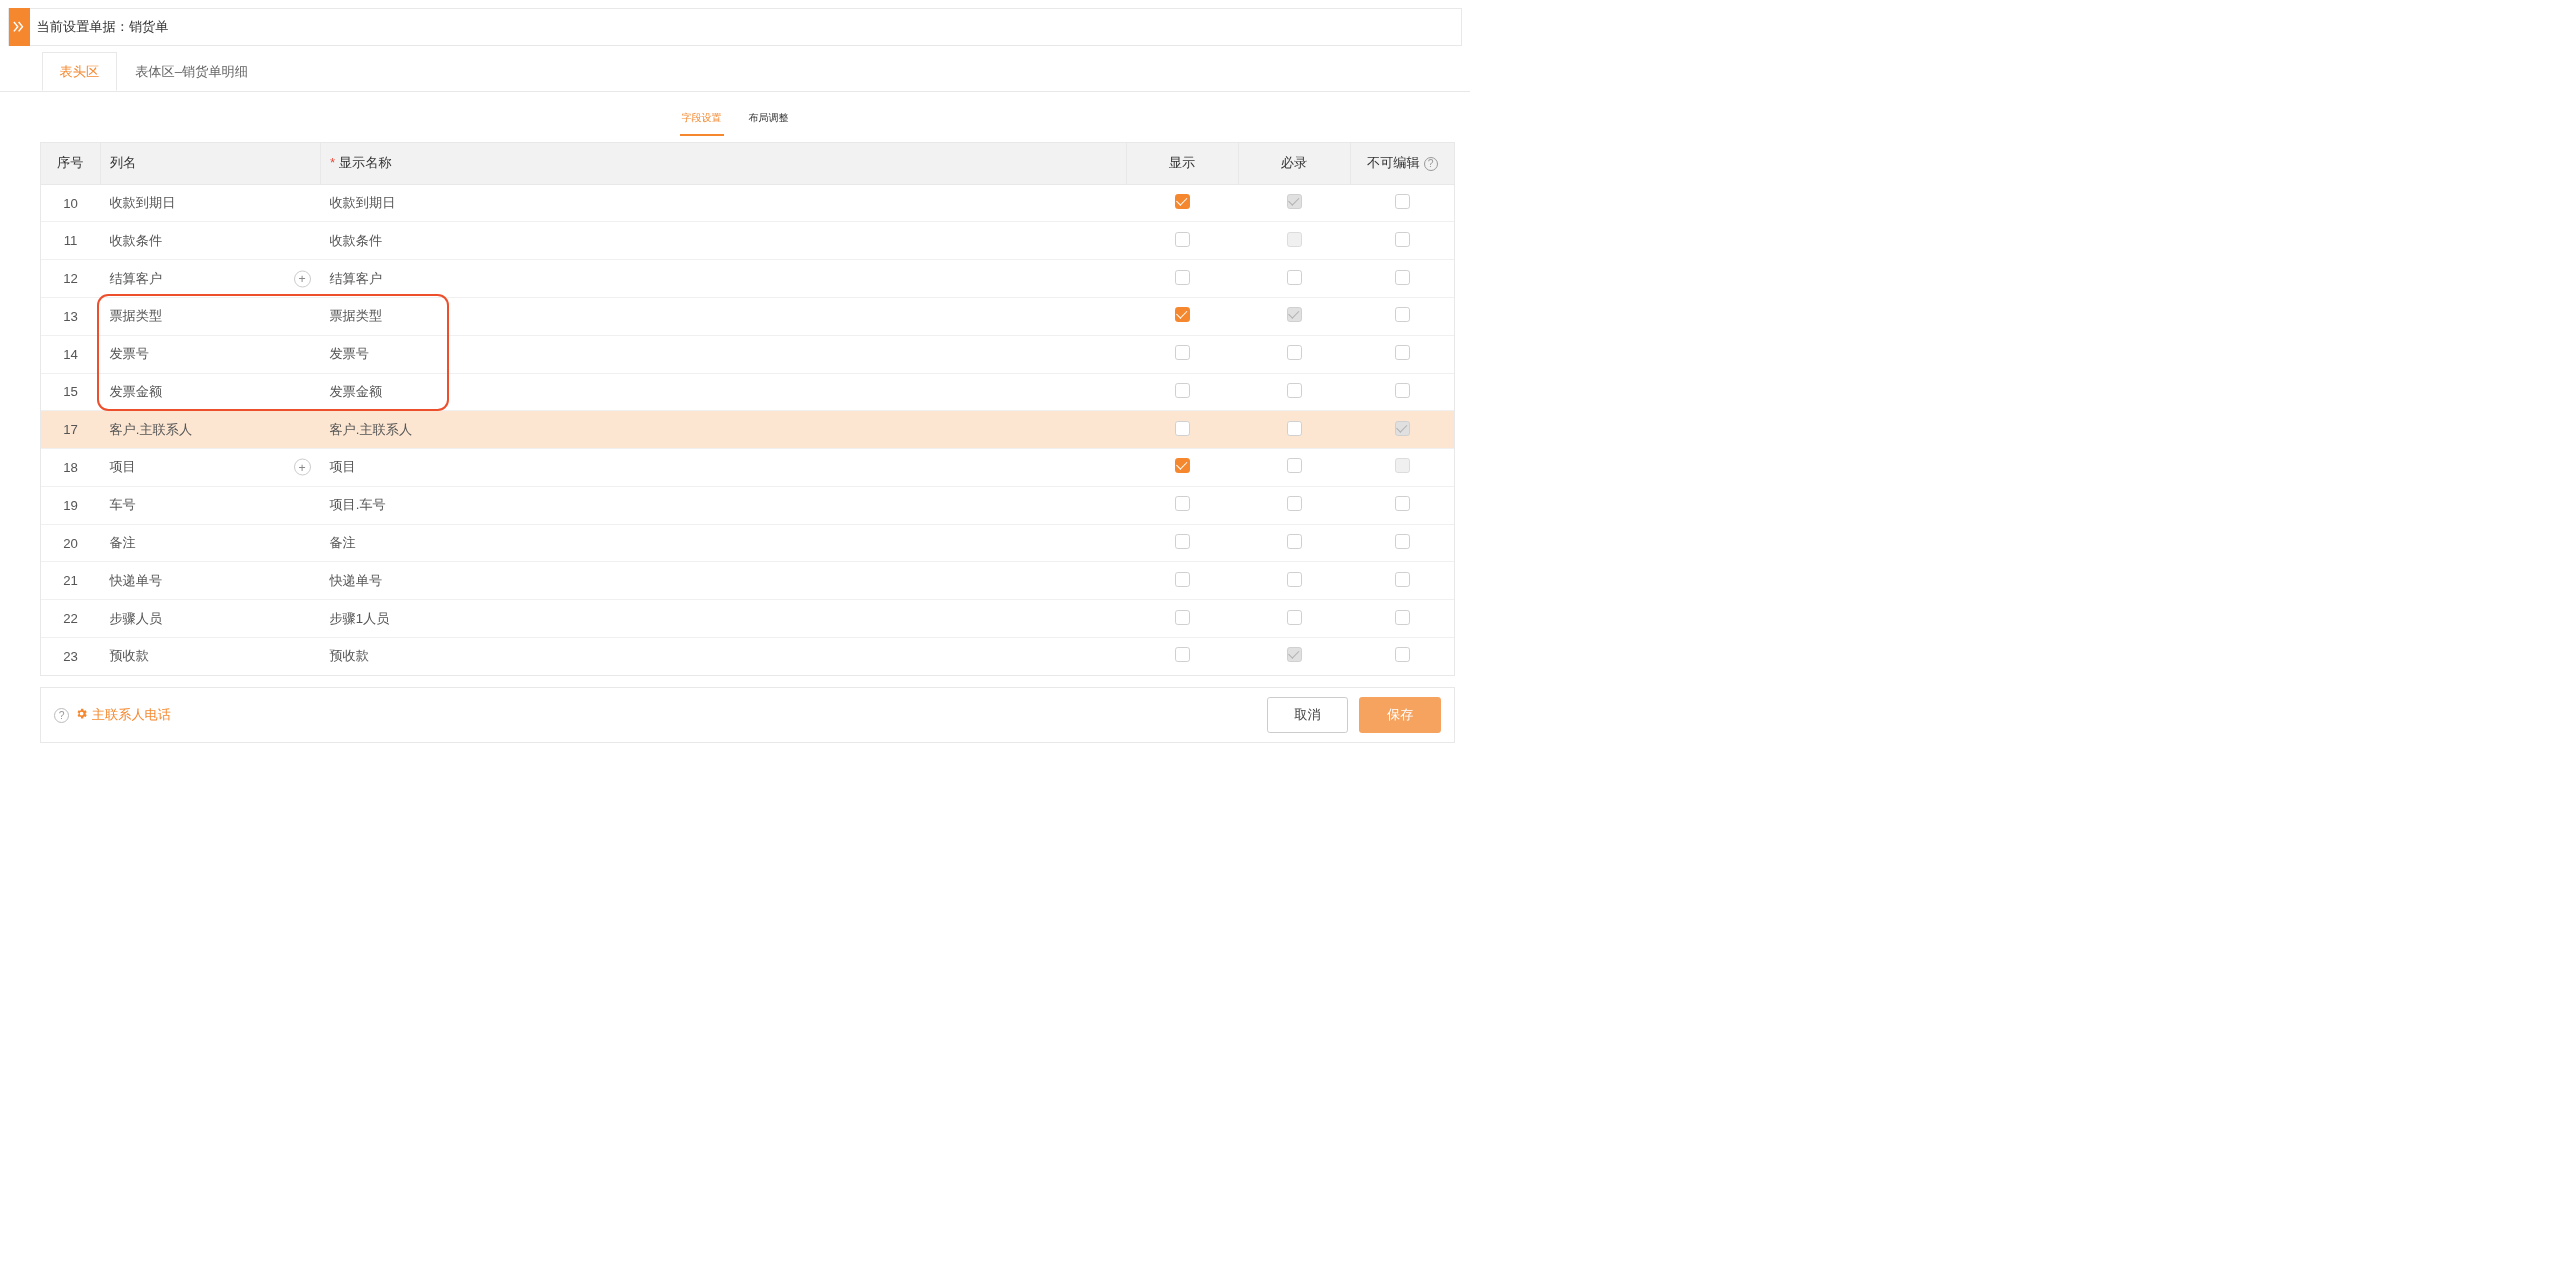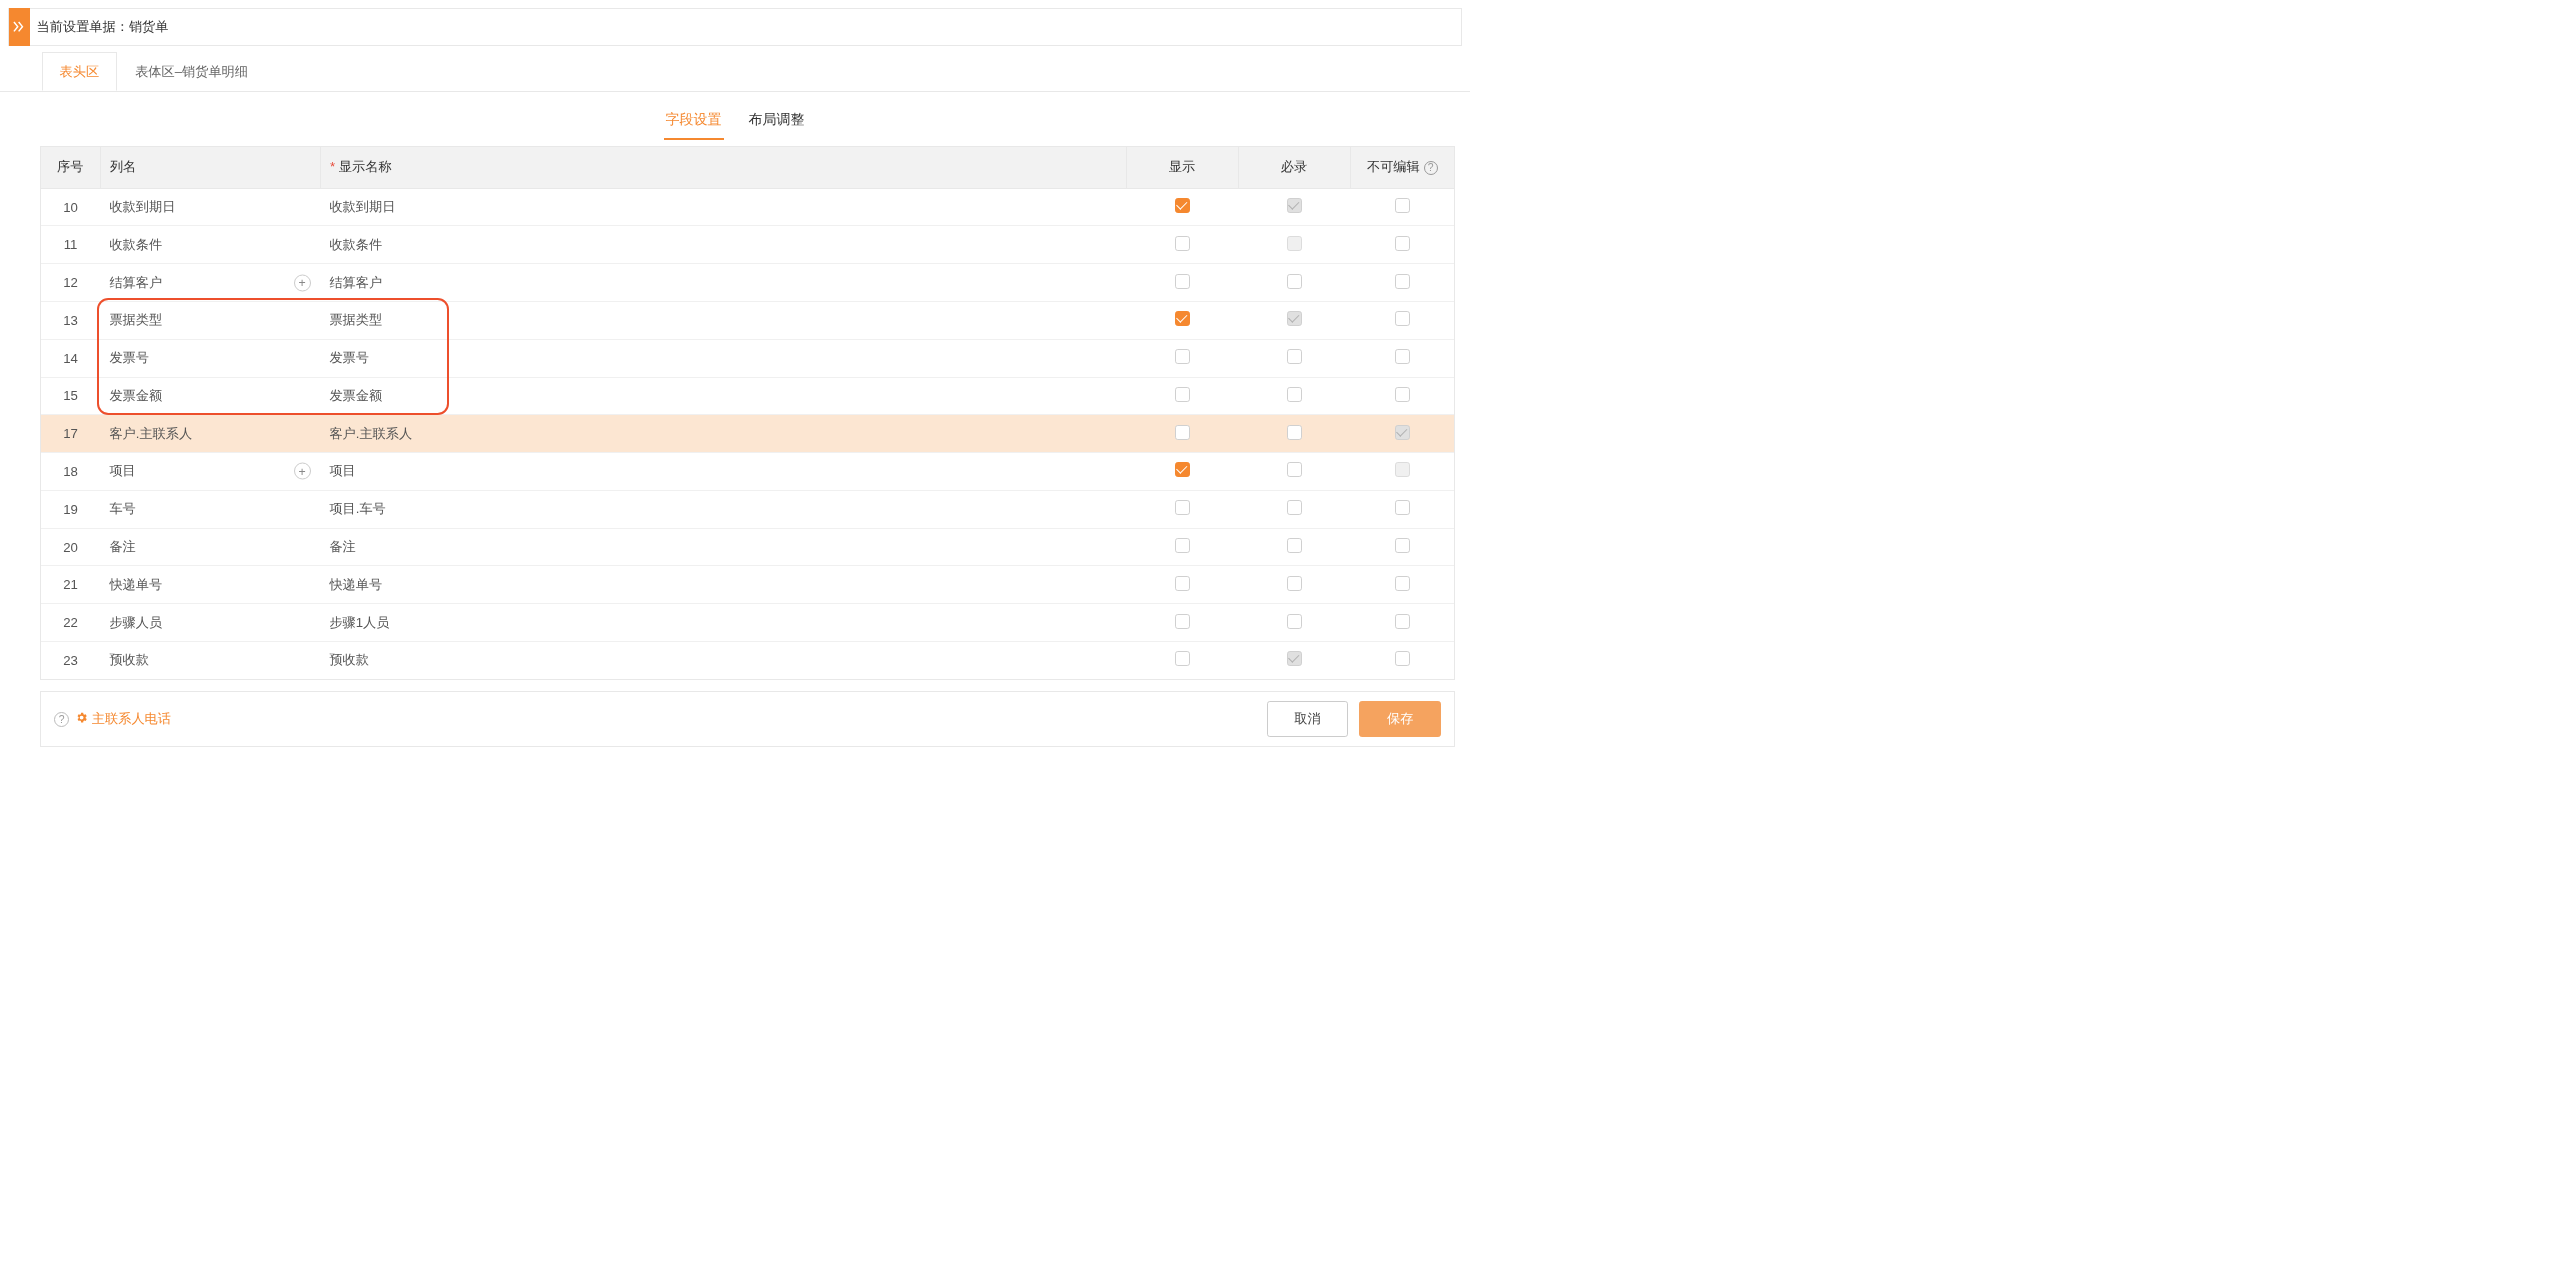--- a/index.html
+++ b/index.html
@@ -60,21 +60,21 @@
     }
     .tabs-row { border-bottom: 0.9px solid #e8e8e8; margin-top: -0.9px; }
 
     .sub-tabs {
       display: flex;
       justify-content: center;
       gap: 23px;
       padding: 13.2px 0 0 0;
     }
     .sub-tab {
-      font-size: 14px;
+      font-size: 10px;
       color: #333;
       padding: 5.7px 1.9px 9.4px 1.9px;
       cursor: pointer;
       border-bottom: 2.8px solid transparent;
       text-align: right;
     }
     .sub-tab.active {
       color: #f5882f;
       border-bottom-color: #f5882f;
     }

